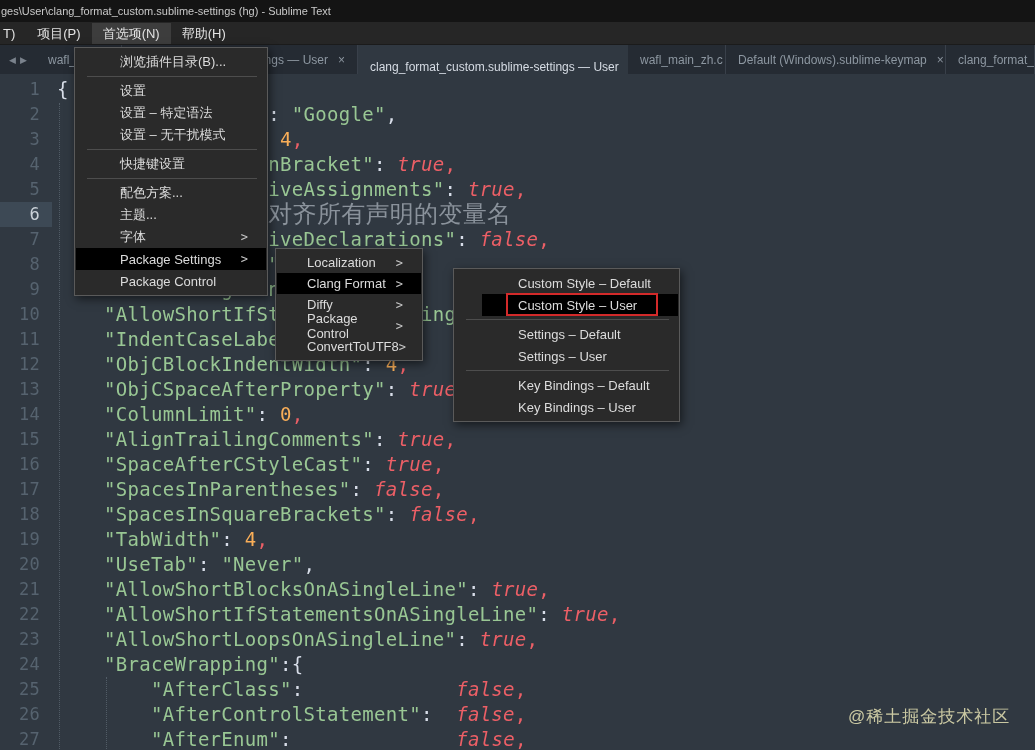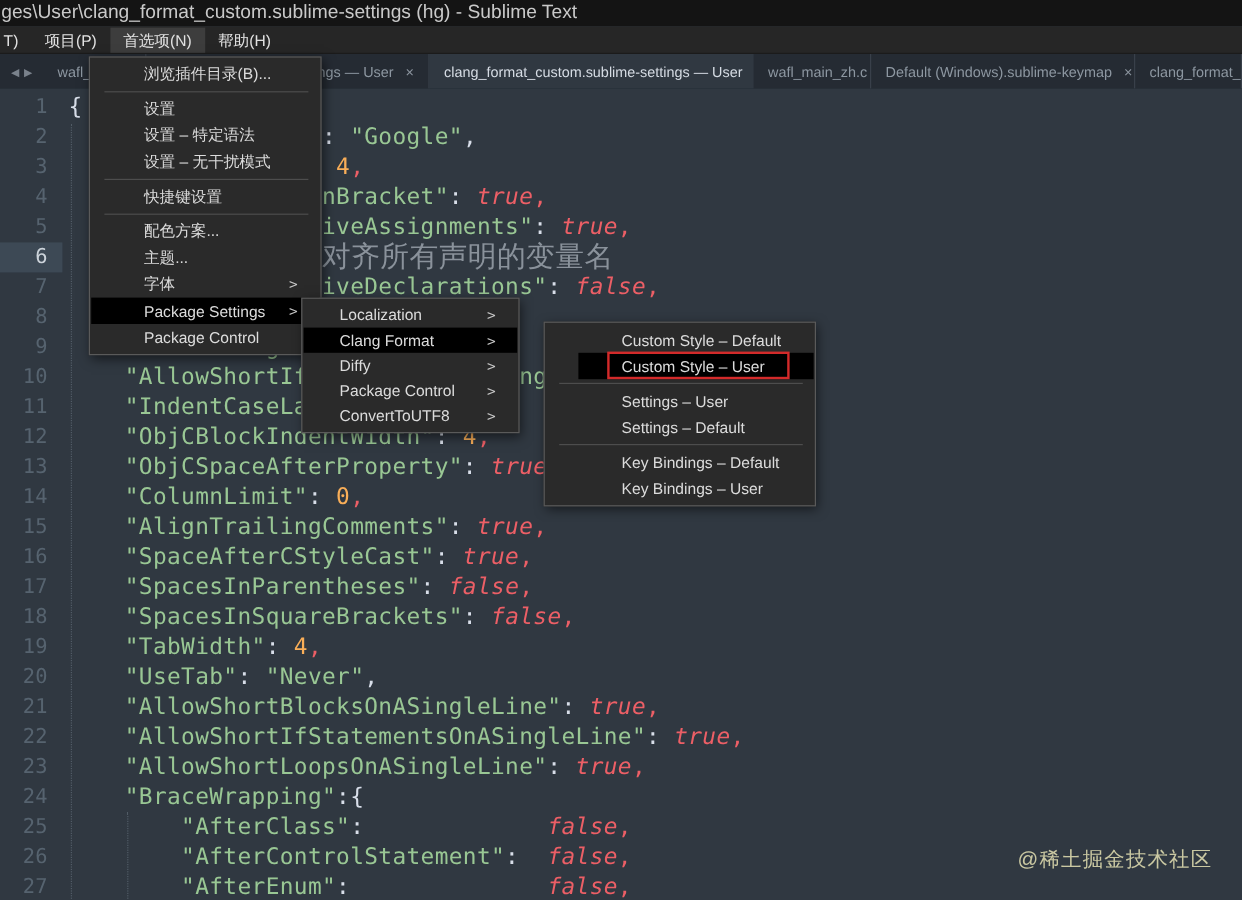--- a/index.html
+++ b/index.html
@@ -2,21 +2,21 @@
 <html><head>
 <meta charset="utf-8">
 <style>
   * { margin:0; padding:0; box-sizing:border-box; }
   html,body { width:1035px; height:750px; overflow:hidden; background:#303841;
               font-family:"Liberation Sans", sans-serif; }
   #window { position:relative; width:1035px; height:750px; }
 
   
   #titlebar { position:absolute; left:0; top:0; width:100%; height:22px;
-              background:#141414; color:#c9c9c9; font-size:16px; line-height:22px;
+              background:#141414; color:#c9c9c9; font-size:11px; line-height:22px;
               white-space:nowrap; overflow:hidden; padding-left:1px; }
 
   
   #menubar { position:absolute; left:0; top:22px; width:100%; height:23px;
              background:#262626; border-bottom:1px solid #1b1b1b;
              display:flex; align-items:center; color:#e2e2e2; font-size:13px; }
   .menubar-item { padding:2px 11px; height:21px; line-height:18px; white-space:nowrap; }
   .menubar-item.active { background:#3d3d3d; }
   .menubar-item:first-child { padding-left:3px; }
 
@@ -57,21 +57,21 @@
 
   
   #watermark { position:absolute; left:848px; top:705px; font-size:17px;
                color:#fef9c3; opacity:.75; letter-spacing:1px; z-index:5; }
 
   
   .popup { position:absolute; background:#2a2a2a; border:1px solid #5a5a5a;
            box-shadow:2px 3px 9px rgba(0,0,0,.55); z-index:100; padding:3px 0;
            color:#dcdcdc; font-size:13px; }
   #menu-preferences      { left:74px;  top:47px;  width:194px; }
-  #menu-package-settings { left:251px; top:248px; width:182px; }
+  #menu-package-settings { left:275px; top:248px; width:148px; }
   #menu-clang-format     { left:453px; top:268px; width:227px; }
   .menu-item { position:relative; display:flex; align-items:center;
                height:22px; padding-left:44px; padding-right:18px; margin:0 1px; }
   #menu-package-settings .menu-item { height:21px; padding-left:30px; }
   #menu-clang-format .menu-item { padding-left:36px;margin-left:28px; }
   .menu-item .arrow { margin-left:auto; color:#c8c8c8; font-size:12px;
                       font-family:"DejaVu Sans Mono", monospace; }
   .menu-item.highlight { background:#000000; }
   .menu-sep { height:1px; background:#4d4d4d; margin:3px 10px 3px 12px; }
   .red-box { position:absolute; left:24px; top:-1px; width:152px; height:23px;
@@ -97,21 +97,21 @@
       <span>▶</span>
     </div>
     <div id="tab-strip" style="display:flex; flex:1; overflow:hidden;">
         <div class="tab" style="width: 86px;">
           <span>wafl_m</span>
         </div>
         <div class="tab right-align" style="width: 236px;">
           <span>ings — User</span>
           <span class="close">×</span>
         </div>
-        <div class="tab active" style="width: 270px;">
+        <div class="tab active" style="width: 270px; align-items: flex-end;">
           <span>clang_format_custom.sublime-settings — User</span>
         </div>
         <div class="tab" style="width: 98px; justify-content: space-between;">
           <span>wafl_main_zh.c</span>
           <span class="dot"></span>
         </div>
         <div class="tab" style="width: 220px;">
           <span>Default (Windows).sublime-keymap</span>
           <span class="close">×</span>
         </div>
@@ -219,25 +219,25 @@
   <div class="popup" id="menu-clang-format">
       <div class="menu-item">
         <span>Custom Style – Default</span>
       </div>
       <div class="menu-item highlight">
         <span>Custom Style – User</span>
         <div class="red-box"></div>
       </div>
       <div class="menu-sep"></div>
       <div class="menu-item">
+        <span>Settings – Default</span>
+      </div>
+      <div class="menu-item">
         <span>Settings – User</span>
       </div>
-      <div class="menu-item">
-        <span>Settings – Default</span>
-      </div>
       <div class="menu-sep"></div>
       <div class="menu-item">
         <span>Key Bindings – Default</span>
       </div>
       <div class="menu-item">
         <span>Key Bindings – User</span>
       </div>
     </div>
 
 </div>

